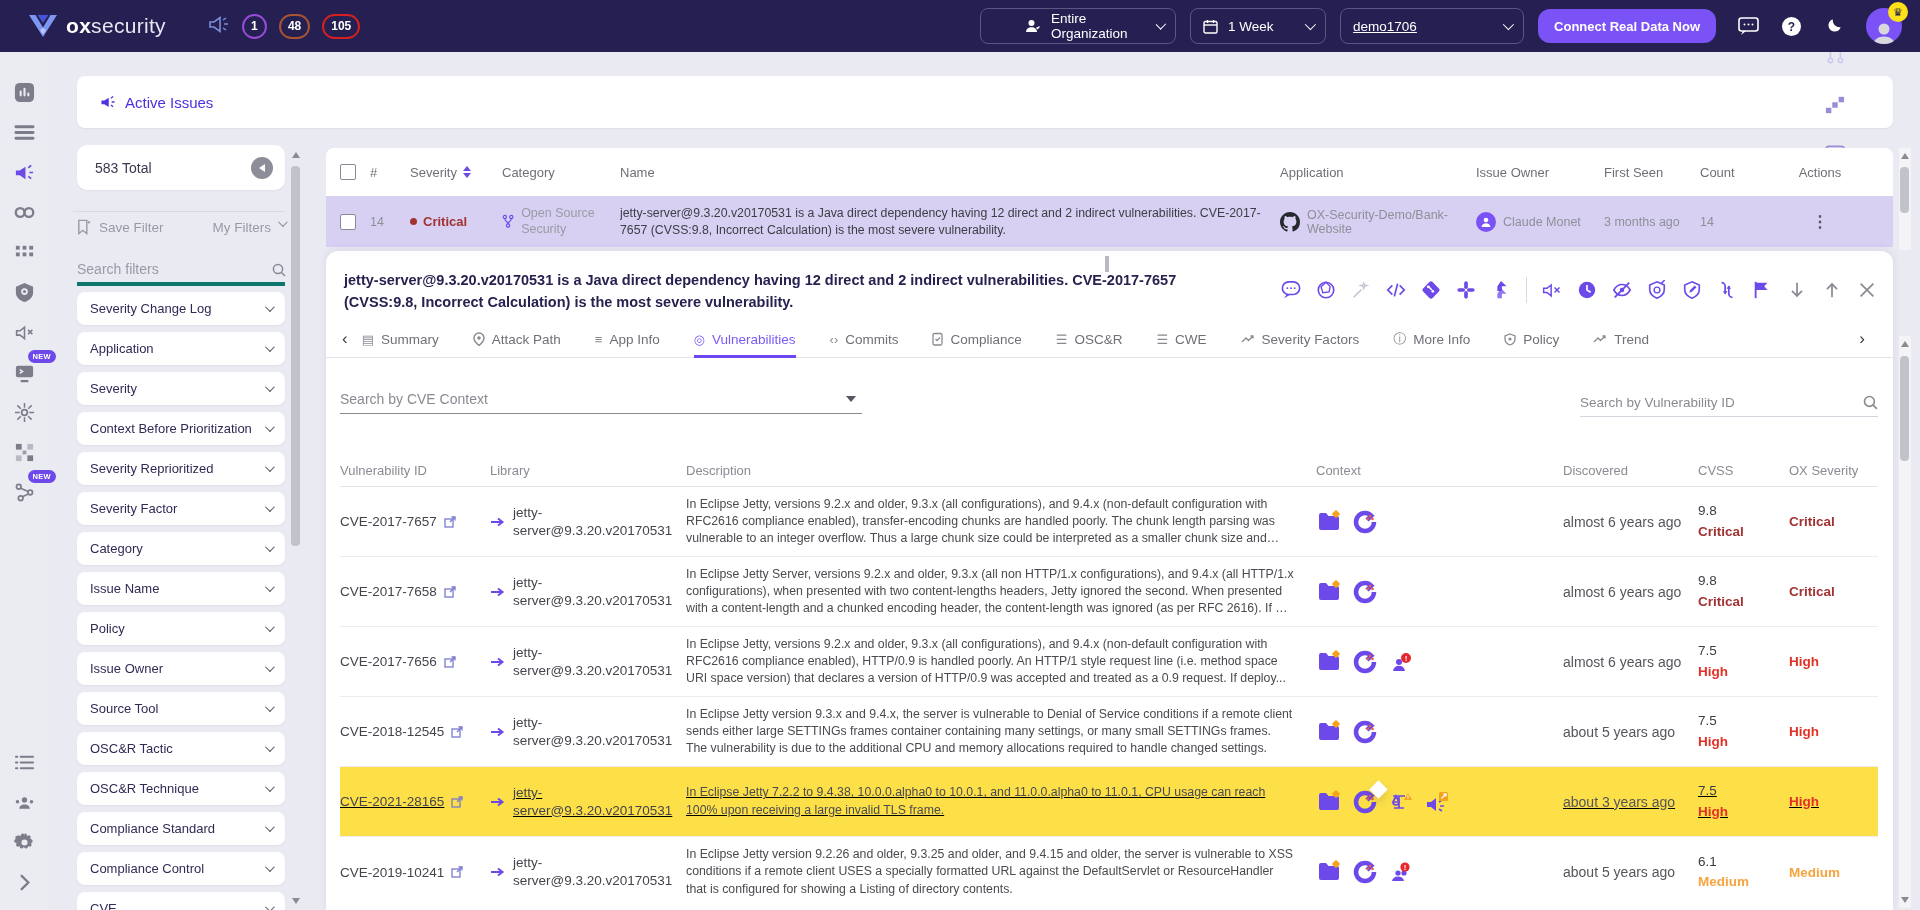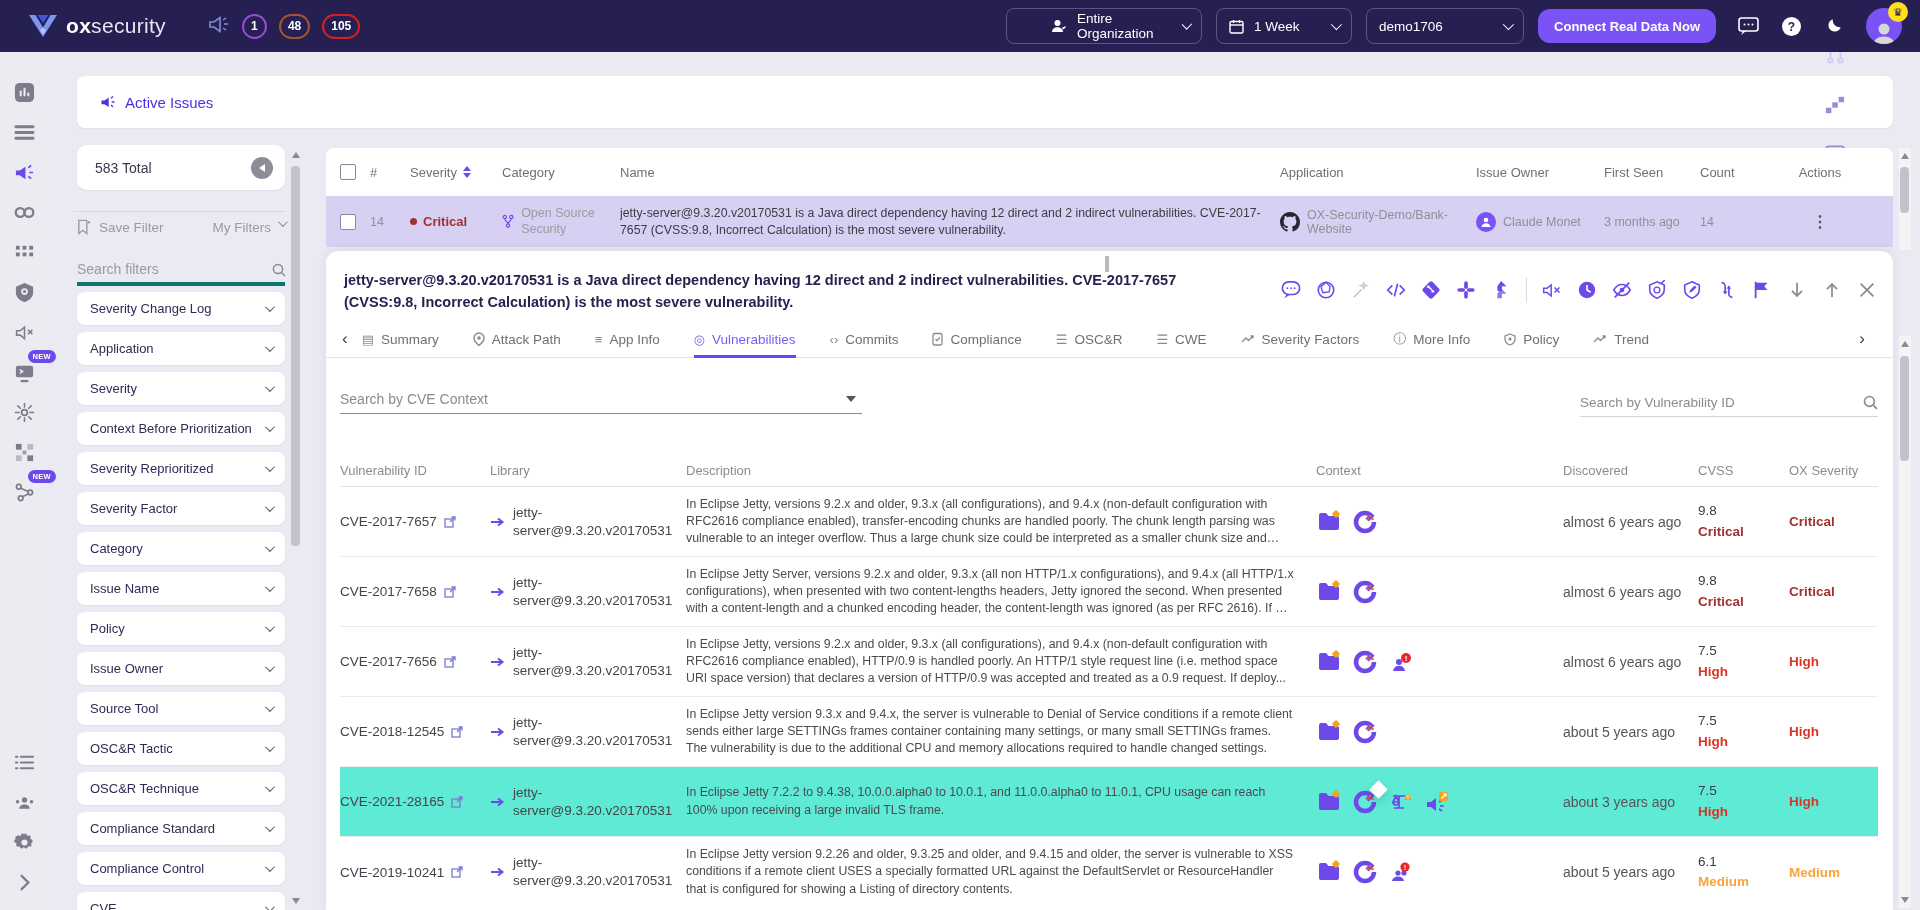--- a/index.html
+++ b/index.html
@@ -136,21 +136,21 @@
     display:flex; align-items:center; justify-content:space-between; }
   .vuln-search input { border:none; outline:none; background:transparent; font-size:13.5px; color:#55555e; width:250px; font-family:inherit; }
   .vuln-search input::placeholder { color:#8a8a92; }
 
   
   .vtable { position:absolute; left:14px; top:204px; width:1538px; }
   .vrow { display:flex; border-bottom:1px solid #ececf0; }
   .vhead { height:32px; align-items:center; border-bottom:1px solid #e3e3e8; }
   .vhead .vc { font-size:13px; color:#8b8b93; }
   .vbody { height:70px; align-items:center; }
-  .vbody.hover { background:#5eead4; }
+  .vbody.hover { background:#fde047;text-decoration:underline; }
   .vc { flex:none; display:flex; align-items:center; }
   .v-id { width:150px; gap:7px; }
   .v-lib { width:196px; gap:8px; }
   .v-desc { width:630px; }
   .v-ctx { width:247px; gap:10px; }
   .v-disc { width:135px; }
   .v-cvss { width:91px; }
   .v-ox { width:92px; }
   .vid-txt { font-size:13.5px; color:#44444c; }
   .lib-txt { font-size:13.5px; color:#44444c; line-height:1.3; }
@@ -224,21 +224,21 @@
         <span class="sel-ic">
           <svg width="15" height="15" viewBox="0 0 15 15">
               <rect x="1" y="2.5" width="13" height="11.5" rx="1.5" fill="none" stroke="#fff" stroke-width="1.4"></rect>
               <path d="M1 6h13" stroke="#fff" stroke-width="1.4"></path>
               <path d="M4.5 1v3M10.5 1v3" stroke="#fff" stroke-width="1.4"></path>
             </svg>
         </span>
         <span>1 Week</span>
         <span class="chev" style="margin-left:auto;"></span>
       </div>
-      <div class="nav-select" style="width:158px;">
+      <div class="nav-select" style="width:184px;text-decoration:underline;">
         <span>demo1706</span>
         <span class="chev" style="margin-left:auto;"></span>
       </div>
       <button class="connect-btn">Connect Real Data Now</button>
       <span class="nav-ico">
         <svg width="21" height="19" viewBox="0 0 21 19">
             <rect x="1" y="1" width="19" height="13" rx="2.5" fill="none" stroke="#fff" stroke-width="1.6"></rect>
             <path d="M5 14l-2 4 5-4z" fill="#fff"></path>
             <circle cx="6.5" cy="7.5" r="1" fill="#fff"></circle>
             <circle cx="10.5" cy="7.5" r="1" fill="#fff"></circle>

